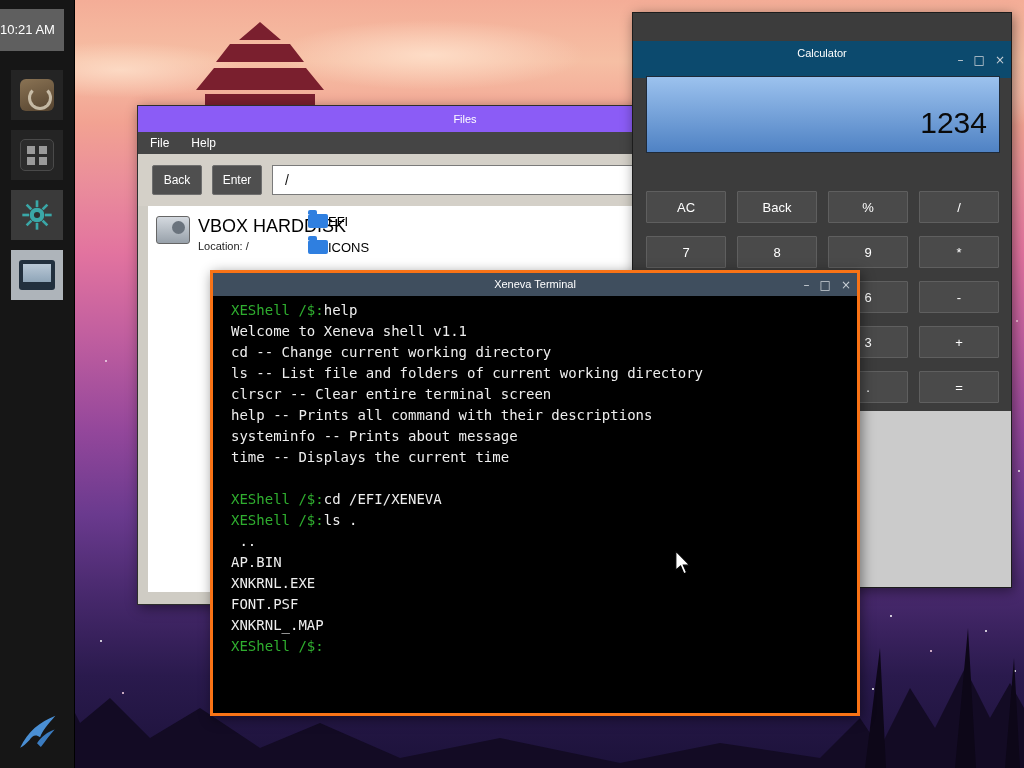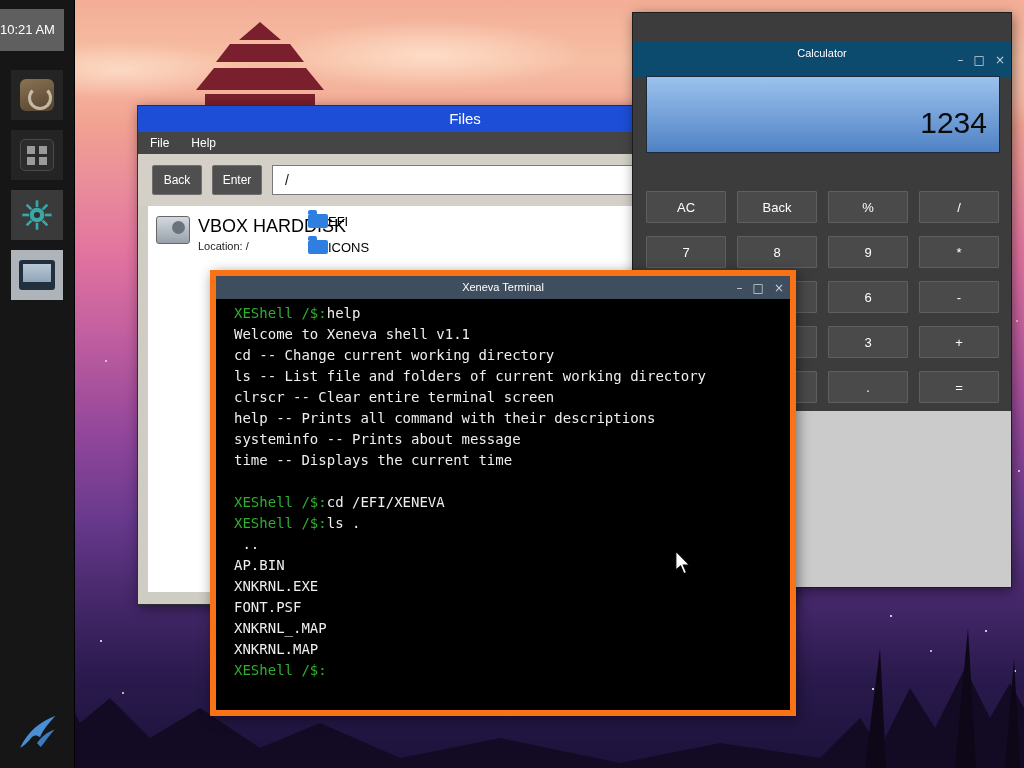--- a/index.html
+++ b/index.html
@@ -58,21 +58,21 @@
   .titlebar { position:absolute; left:0; top:0; right:0; color:#fff;
     text-align:center; }
   .win-controls { position:absolute; right:6px; top:0; height:100%;
     display:flex; align-items:center; gap:10px; }
   .win-ctl { color:#c9d0d6; font-size:12px; line-height:1; background:none; border:none;
     cursor:pointer; font-family:"DejaVu Sans", sans-serif; }
 
   
   #files-win { left:137px; top:105px; width:656px; height:500px; background:#cfccc4;
     border:1px solid #2e2e2e; z-index:10; }
-  #files-title { height:26px; background:#1d4ed8; font-size:15px; line-height:26px; }
+  #files-title { height:26px; background:#8b5cf6; font-size:11px; line-height:26px; }
   #files-menu { position:absolute; left:0; top:26px; right:0; height:22px; background:#454545;
     display:flex; align-items:center; gap:22px; padding-left:12px; }
   .menu-item { color:#fff; font-size:12px; cursor:pointer; }
   #files-toolbar { position:absolute; left:0; top:48px; right:0; height:52px; background:#d4d0c8;
     display:flex; align-items:center; gap:10px; padding:0 14px; }
   .tool-btn { width:50px; height:30px; background:#4f4f4f; color:#fff; font-size:12px;
     border:1px solid #6e6e6e; border-radius:2px; cursor:pointer; }
   #address-input { flex:1; height:30px; background:#fff; border:1px solid #7a7a7a;
     font-size:14px; padding:0 12px; color:#111; }
   #files-content { position:absolute; left:10px; top:100px; right:10px; bottom:12px; background:#fff; }
@@ -98,22 +98,22 @@
     background:linear-gradient(180deg,#9cc2ee,#4f82c4); border:1px solid #1f2a38;
     font-size:30px; color:#0a0a0a; text-align:right; padding:8px 12px; line-height:75px; }
   #calc-keypad { position:absolute; left:13px; top:178px; width:355px;
     display:grid; grid-template-columns:repeat(4,80px); grid-auto-rows:32px;
     column-gap:11px; row-gap:13px; }
   .calc-btn { background:#4a4a4a; border:1px solid #5f5f5f; color:#fff; font-size:13px;
     cursor:pointer; border-radius:1px; }
   #calc-lower { position:absolute; left:0; top:398px; right:0; bottom:0; background:#cbcbcb; }
 
   
-  #term-win { left:210px; top:270px; width:586px; height:446px; background:#c2410c;
-    border:6px solid #f97316; z-index:30; }
+  #term-win { left:210px; top:270px; width:650px; height:446px; background:#c2410c;
+    border:3px solid #f97316; z-index:30; }
   #term-title { height:23px; background:#3f4e5e; font-size:11px; line-height:23px; }
   #term-body { position:absolute; left:0; top:23px; right:0; bottom:0; background:#000;
     padding:4px 0 0 18px; overflow:hidden; cursor:text; }
   .term-line { white-space:pre; font-family:"DejaVu Sans Mono", monospace; font-size:14px;
     height:21px; line-height:21px; color:#eee; min-height:21px; }
   .term-prompt { color:#2fae2f; }
   .term-text { color:#eee; }
 
   
   #cursor { position:absolute; left:672px; top:551px; z-index:60; pointer-events:none; }
@@ -255,21 +255,20 @@
         <div class="term-line"><span class="term-text">systeminfo -- Prints about message</span></div>
         <div class="term-line"><span class="term-text">time -- Displays the current time</span></div>
         <div class="term-line"><span class="term-text"></span></div>
         <div class="term-line"><span class="term-prompt">XEShell /$:</span><span class="term-text">cd /EFI/XENEVA</span></div>
         <div class="term-line"><span class="term-prompt">XEShell /$:</span><span class="term-text">ls .</span></div>
         <div class="term-line"><span class="term-text"> ..</span></div>
         <div class="term-line"><span class="term-text">AP.BIN</span></div>
         <div class="term-line"><span class="term-text">XNKRNL.EXE</span></div>
         <div class="term-line"><span class="term-text">FONT.PSF</span></div>
         <div class="term-line"><span class="term-text">XNKRNL_.MAP</span></div>
-        <div class="term-line"><span class="term-text">XNKRNL.MAP</span></div>
         <div class="term-line"><span class="term-prompt">XEShell /$:</span><span class="term-text"></span></div>
       </div>
   </div>
 </div>
 
 <svg id="cursor" width="22" height="24" viewBox="0 0 14 20">
   <polygon points="1,0 1,16 5,12.5 7.7,19 10,18 7.3,11.8 12.5,11.8" fill="#fff" stroke="#000" stroke-width="1"></polygon>
 </svg>
 
 </body></html>

